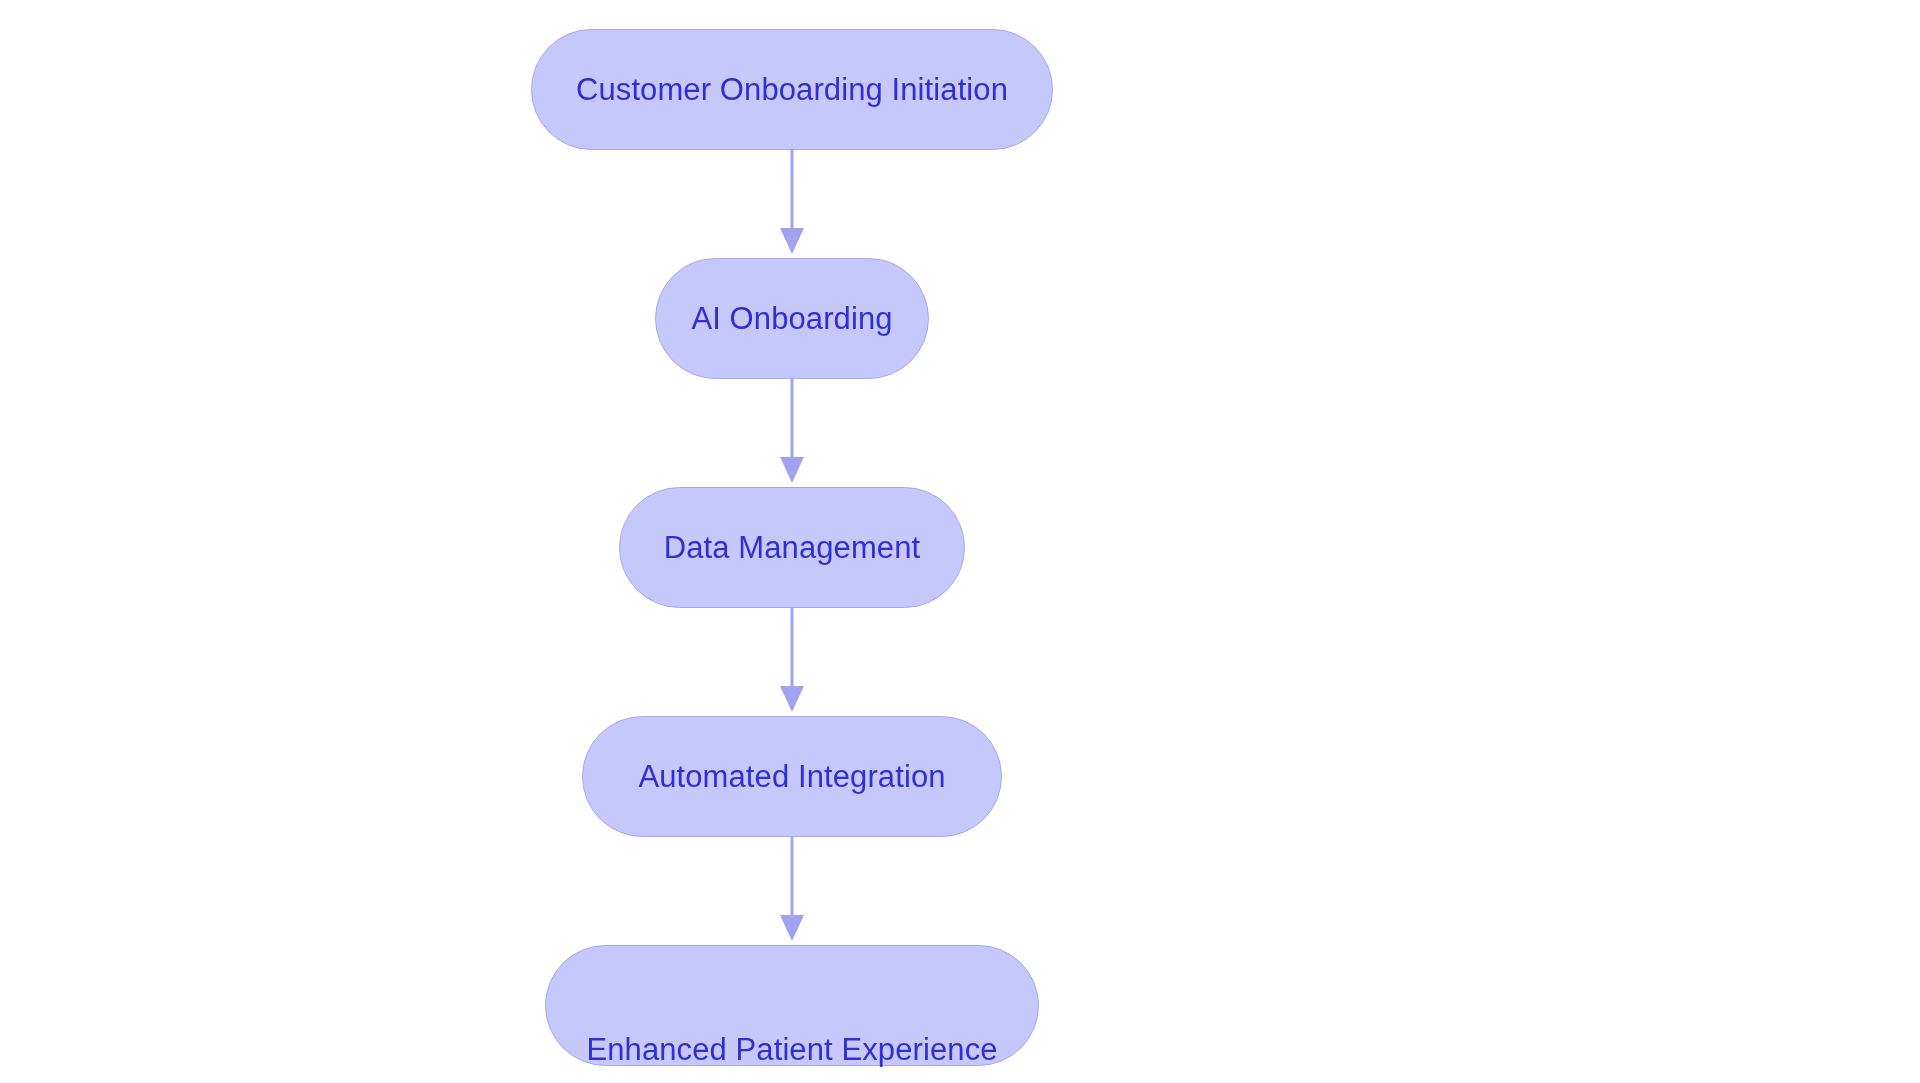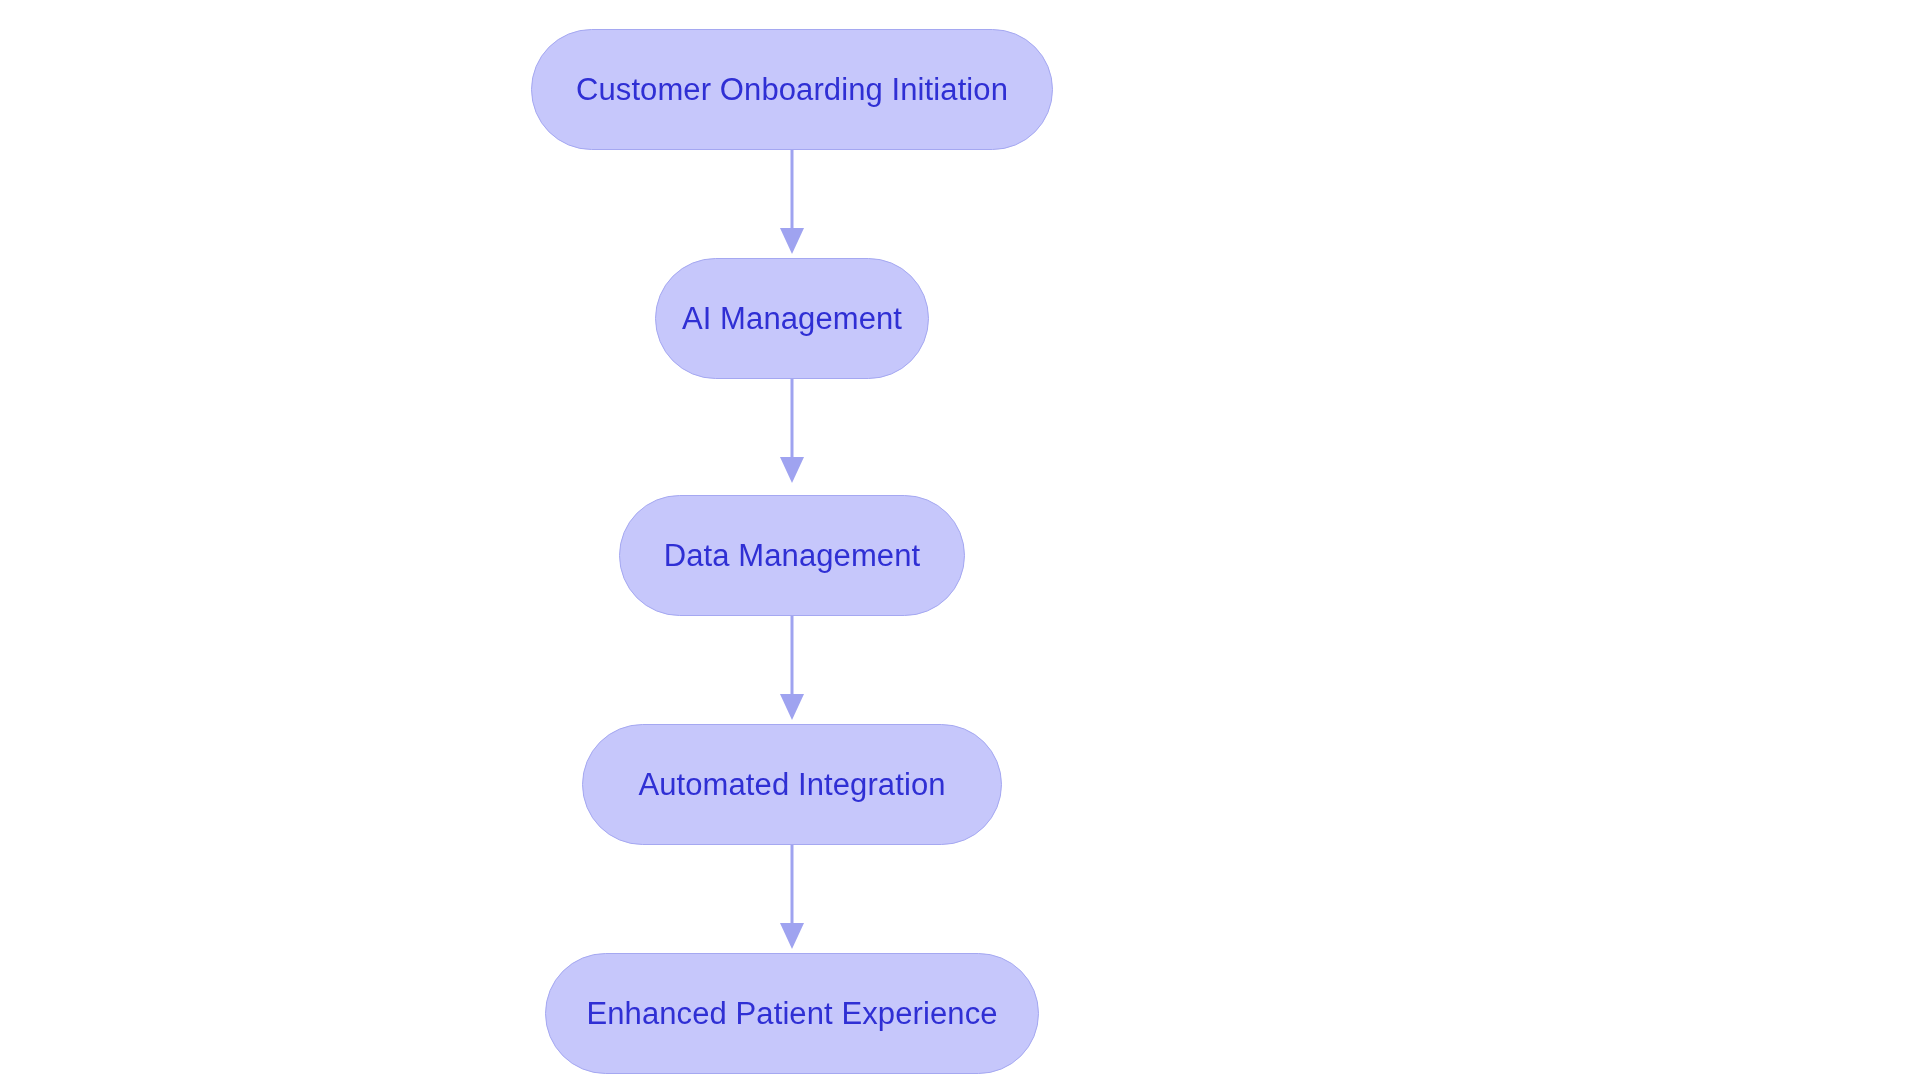--- a/index.html
+++ b/index.html
@@ -53,23 +53,23 @@
     display: block;
     padding: 0 34px;
     font-size: 31px;
     color: #2F2FD4;
     font-family: "Liberation Sans", sans-serif;
   }
 
   
   .node-1 { width: 522px; height: 121px; margin-top: 17px; }
   .node-2 { width: 274px; height: 121px; }
-  .node-3 { width: 346px; height: 121px; margin-top: 8px; }
+  .node-3 { width: 346px; height: 121px; }
   .node-4 { width: 420px; height: 121px; }
-  .node-5 { width: 494px; height: 121px; }
+  .node-5 { width: 494px; height: 121px; align-items: flex-end; }
 
   .flow-connector {
     position: relative;
     width: 40px;
     height: 108px;
     display: block;
   }
   .flow-connector svg {
     display: block;
     width: 40px;
@@ -88,21 +88,21 @@
     </div>
 
     <div class="flow-connector">
       <svg viewBox="0 0 40 108" xmlns="http://www.w3.org/2000/svg">
         <line x1="20" y1="0" x2="20" y2="86" stroke="#9FA3F0" stroke-width="3"></line>
         <polygon points="20,104 8,78 32,78" fill="#9FA3F0"></polygon>
       </svg>
     </div>
 
     <div class="flow-node node-2">
-      <span class="node-label">AI Management</span>
+      <span class="node-label">AI Onboarding</span>
     </div>
 
     <div class="flow-connector">
       <svg viewBox="0 0 40 108" xmlns="http://www.w3.org/2000/svg">
         <line x1="20" y1="0" x2="20" y2="86" stroke="#9FA3F0" stroke-width="3"></line>
         <polygon points="20,104 8,78 32,78" fill="#9FA3F0"></polygon>
       </svg>
     </div>
 
     <div class="flow-node node-3">

